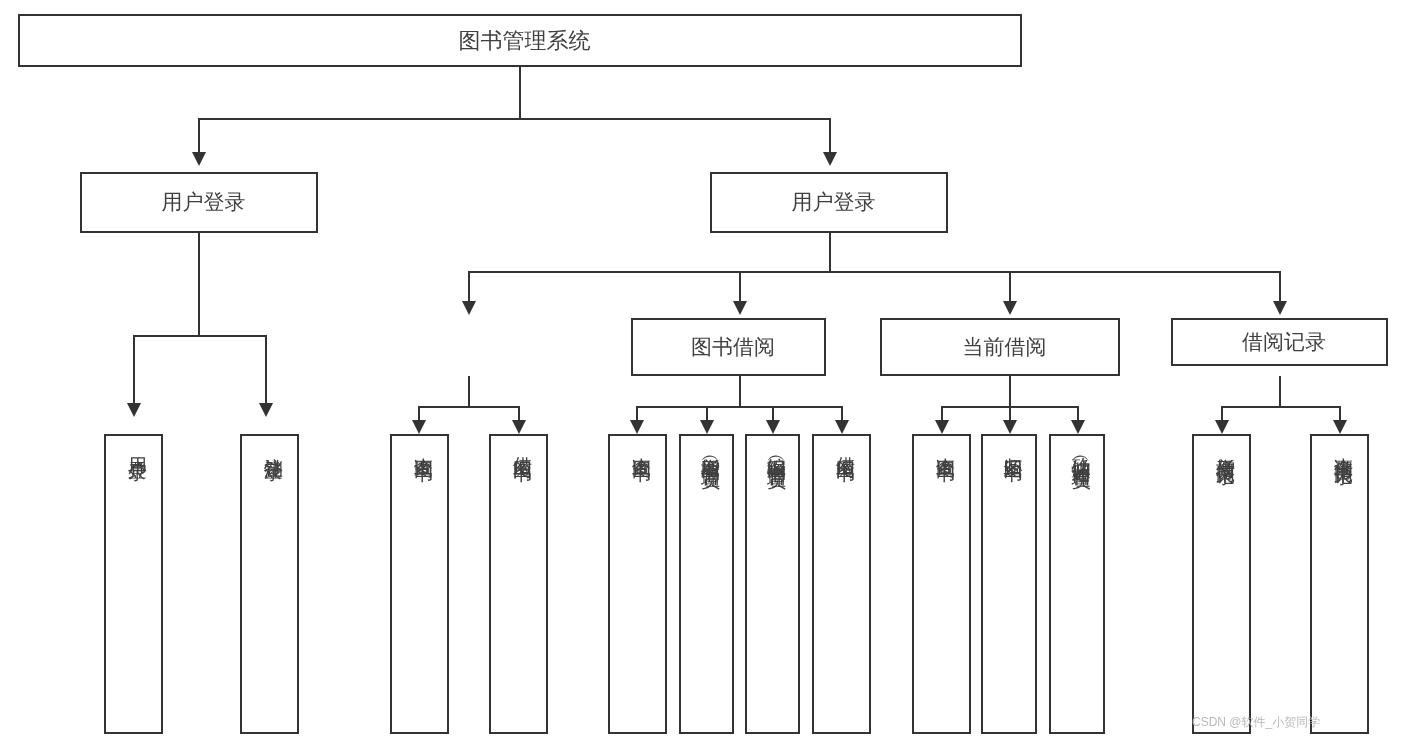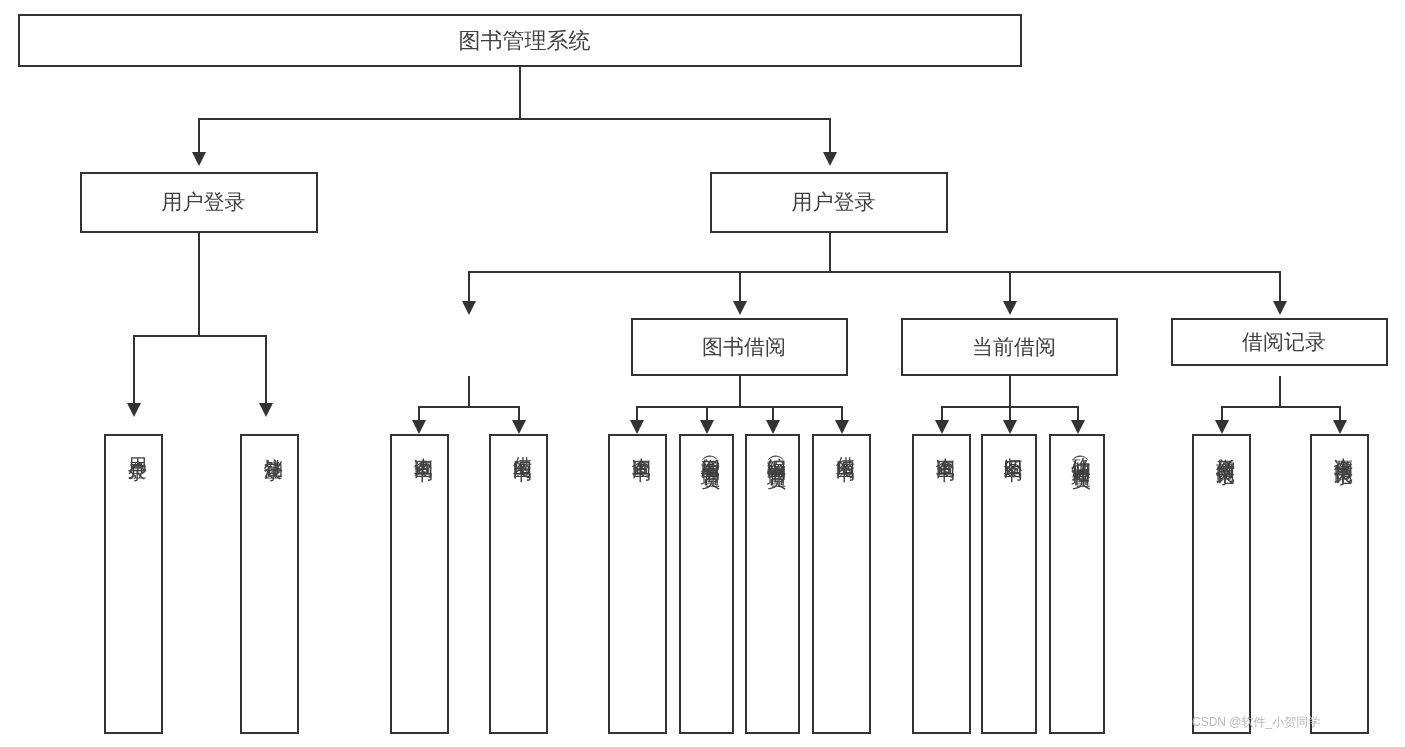--- a/index.html
+++ b/index.html
@@ -157,24 +157,24 @@
     <span class="label">图书管理系统</span>
   </div>
 
   <div class="node horiz" style="left:80px; top:172px; width:238px; height:61px;">
     <span class="label">用户登录</span>
   </div>
   <div class="node horiz" style="left:710px; top:172px; width:238px; height:61px;">
     <span class="label">用户登录</span>
   </div>
 
-  <div class="node horiz" style="left:631px; top:318px; width:217px; height:58px;">
+  <div class="node horiz" style="left:631px; top:318px; width:195px; height:58px;">
     <span class="label">图书借阅</span>
   </div>
-  <div class="node horiz" style="left:901px; top:318px; width:217px; height:58px;">
+  <div class="node horiz" style="left:880px; top:318px; width:240px; height:58px;">
     <span class="label">当前借阅</span>
   </div>
   <div class="node horiz" style="left:1171px; top:318px; width:217px; height:48px;">
     <span class="label">借阅记录</span>
   </div>
 
   <div class="node vert" style="left:104px; top:434px; width:59px; height:300px;">
     <span class="label">用户登录</span>
   </div>
   <div class="node vert" style="left:240px; top:434px; width:59px; height:300px;">

